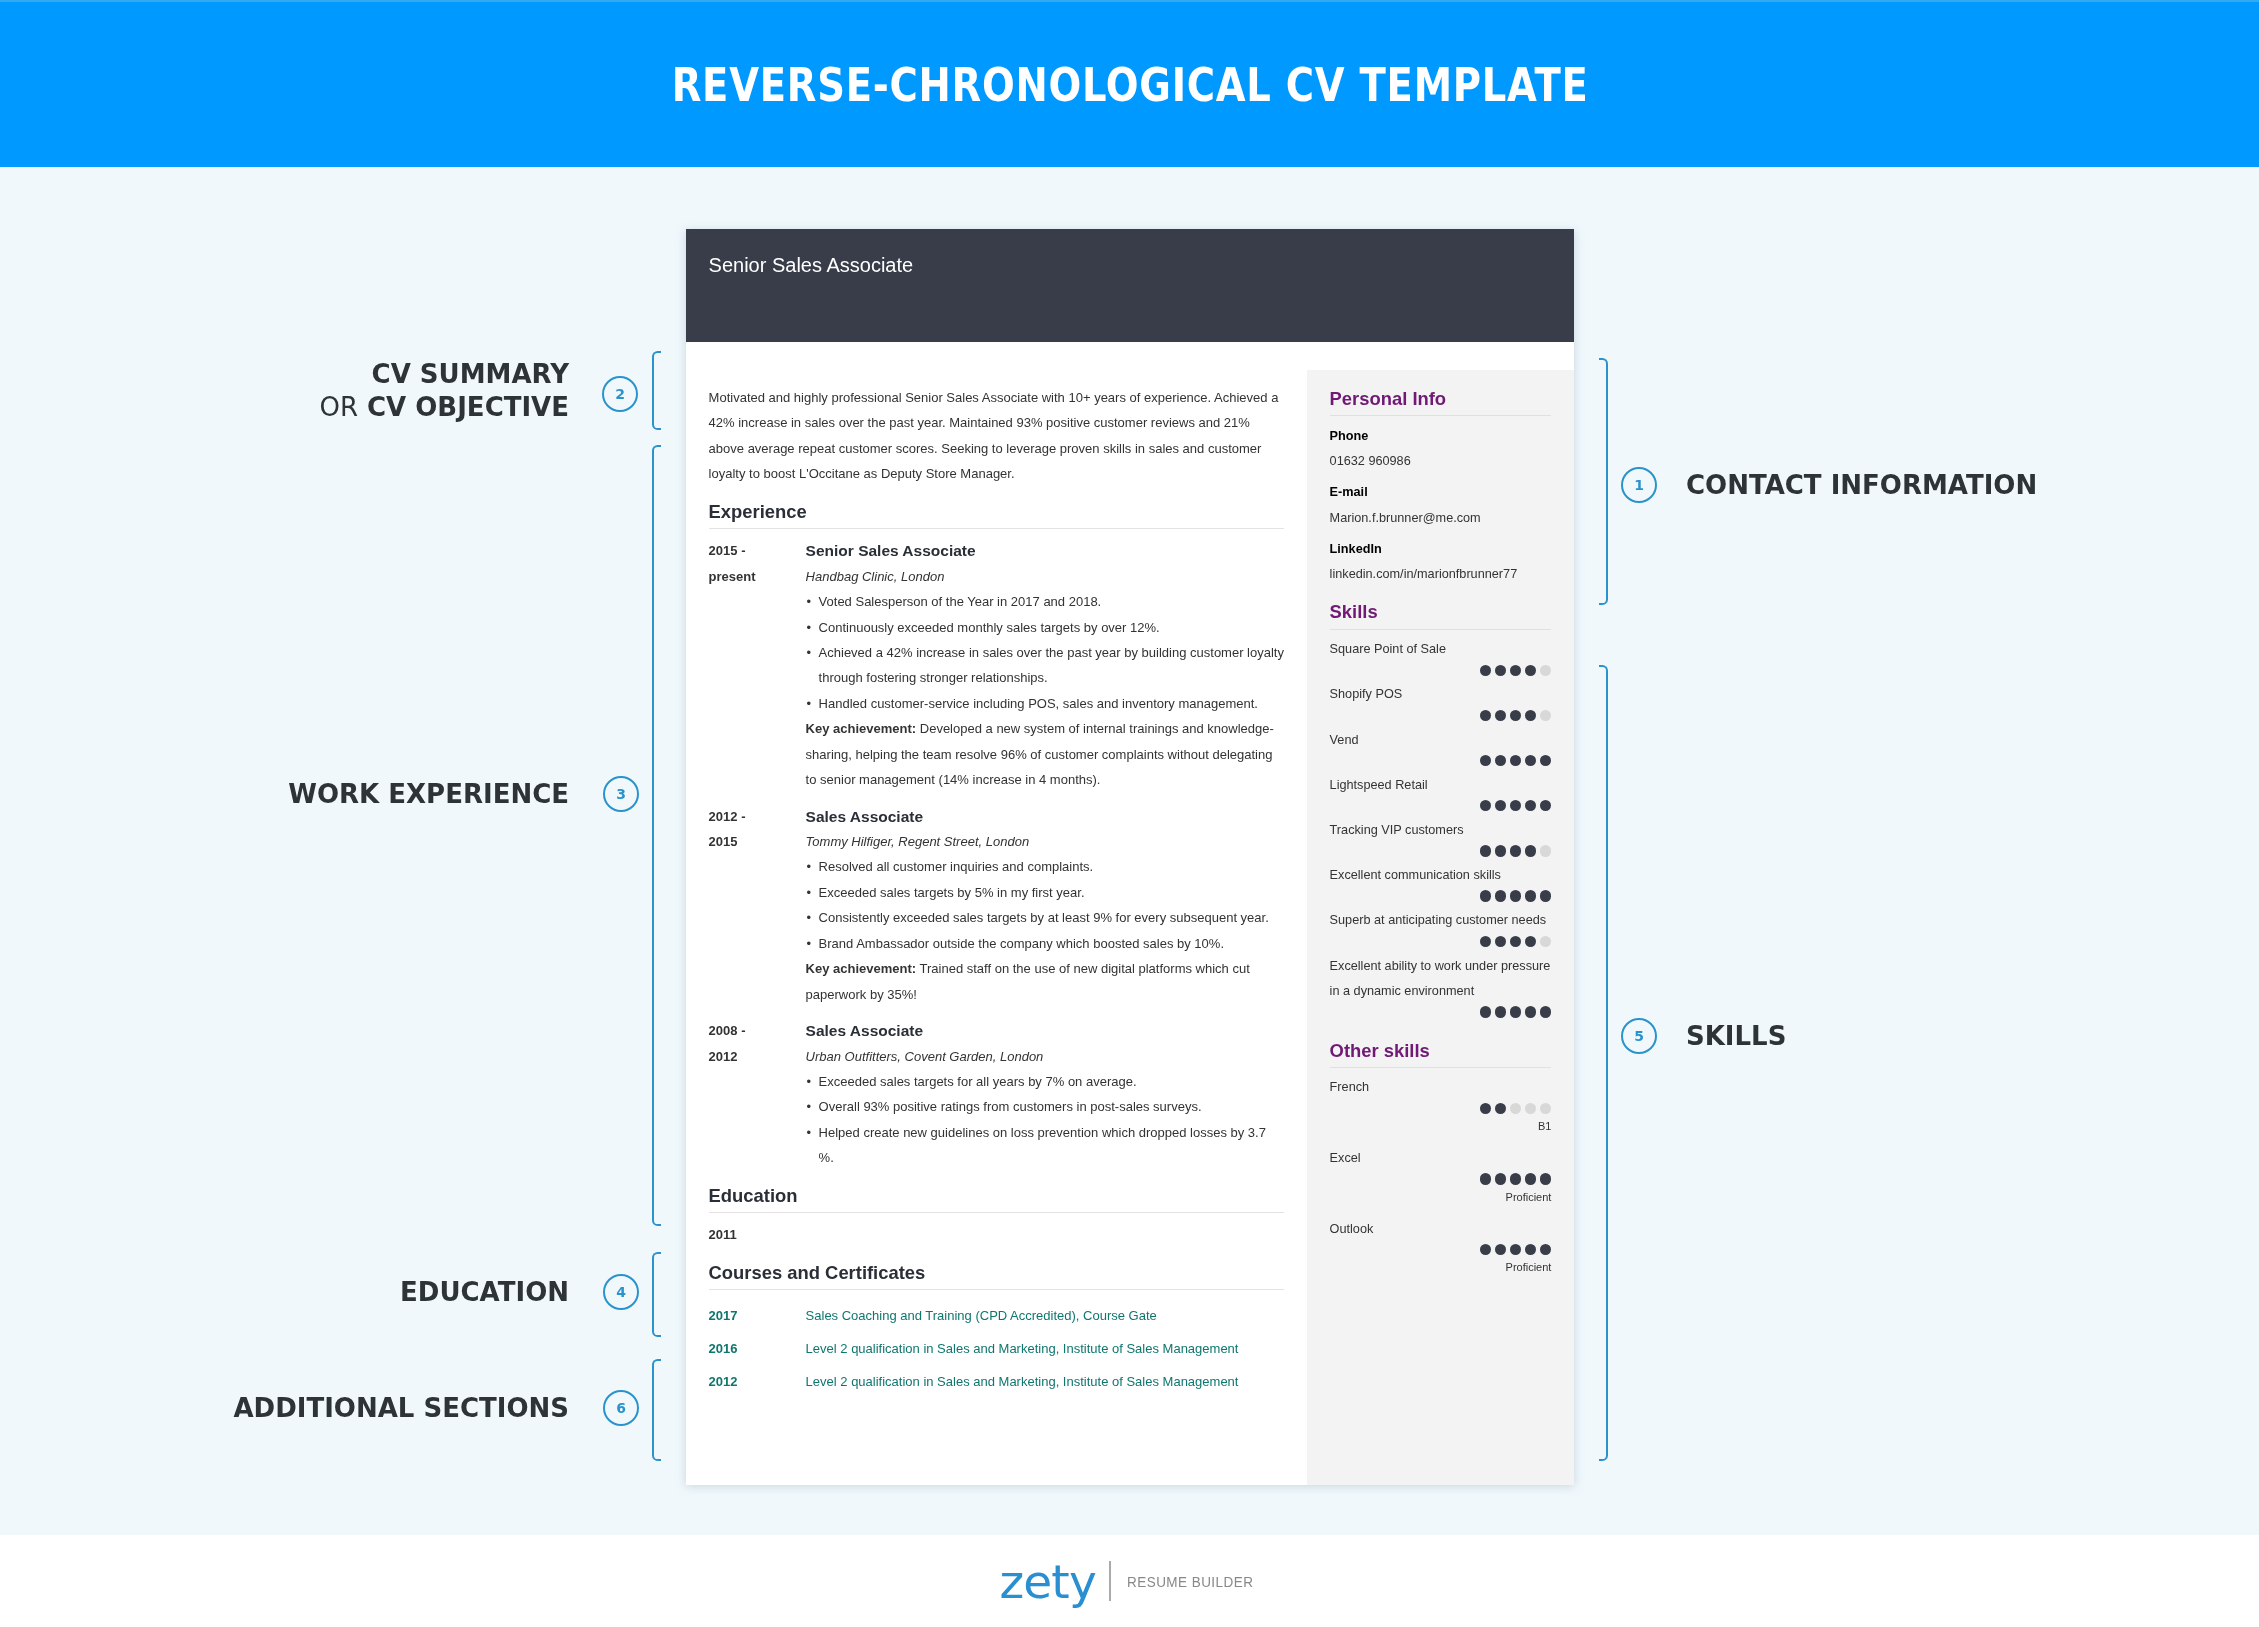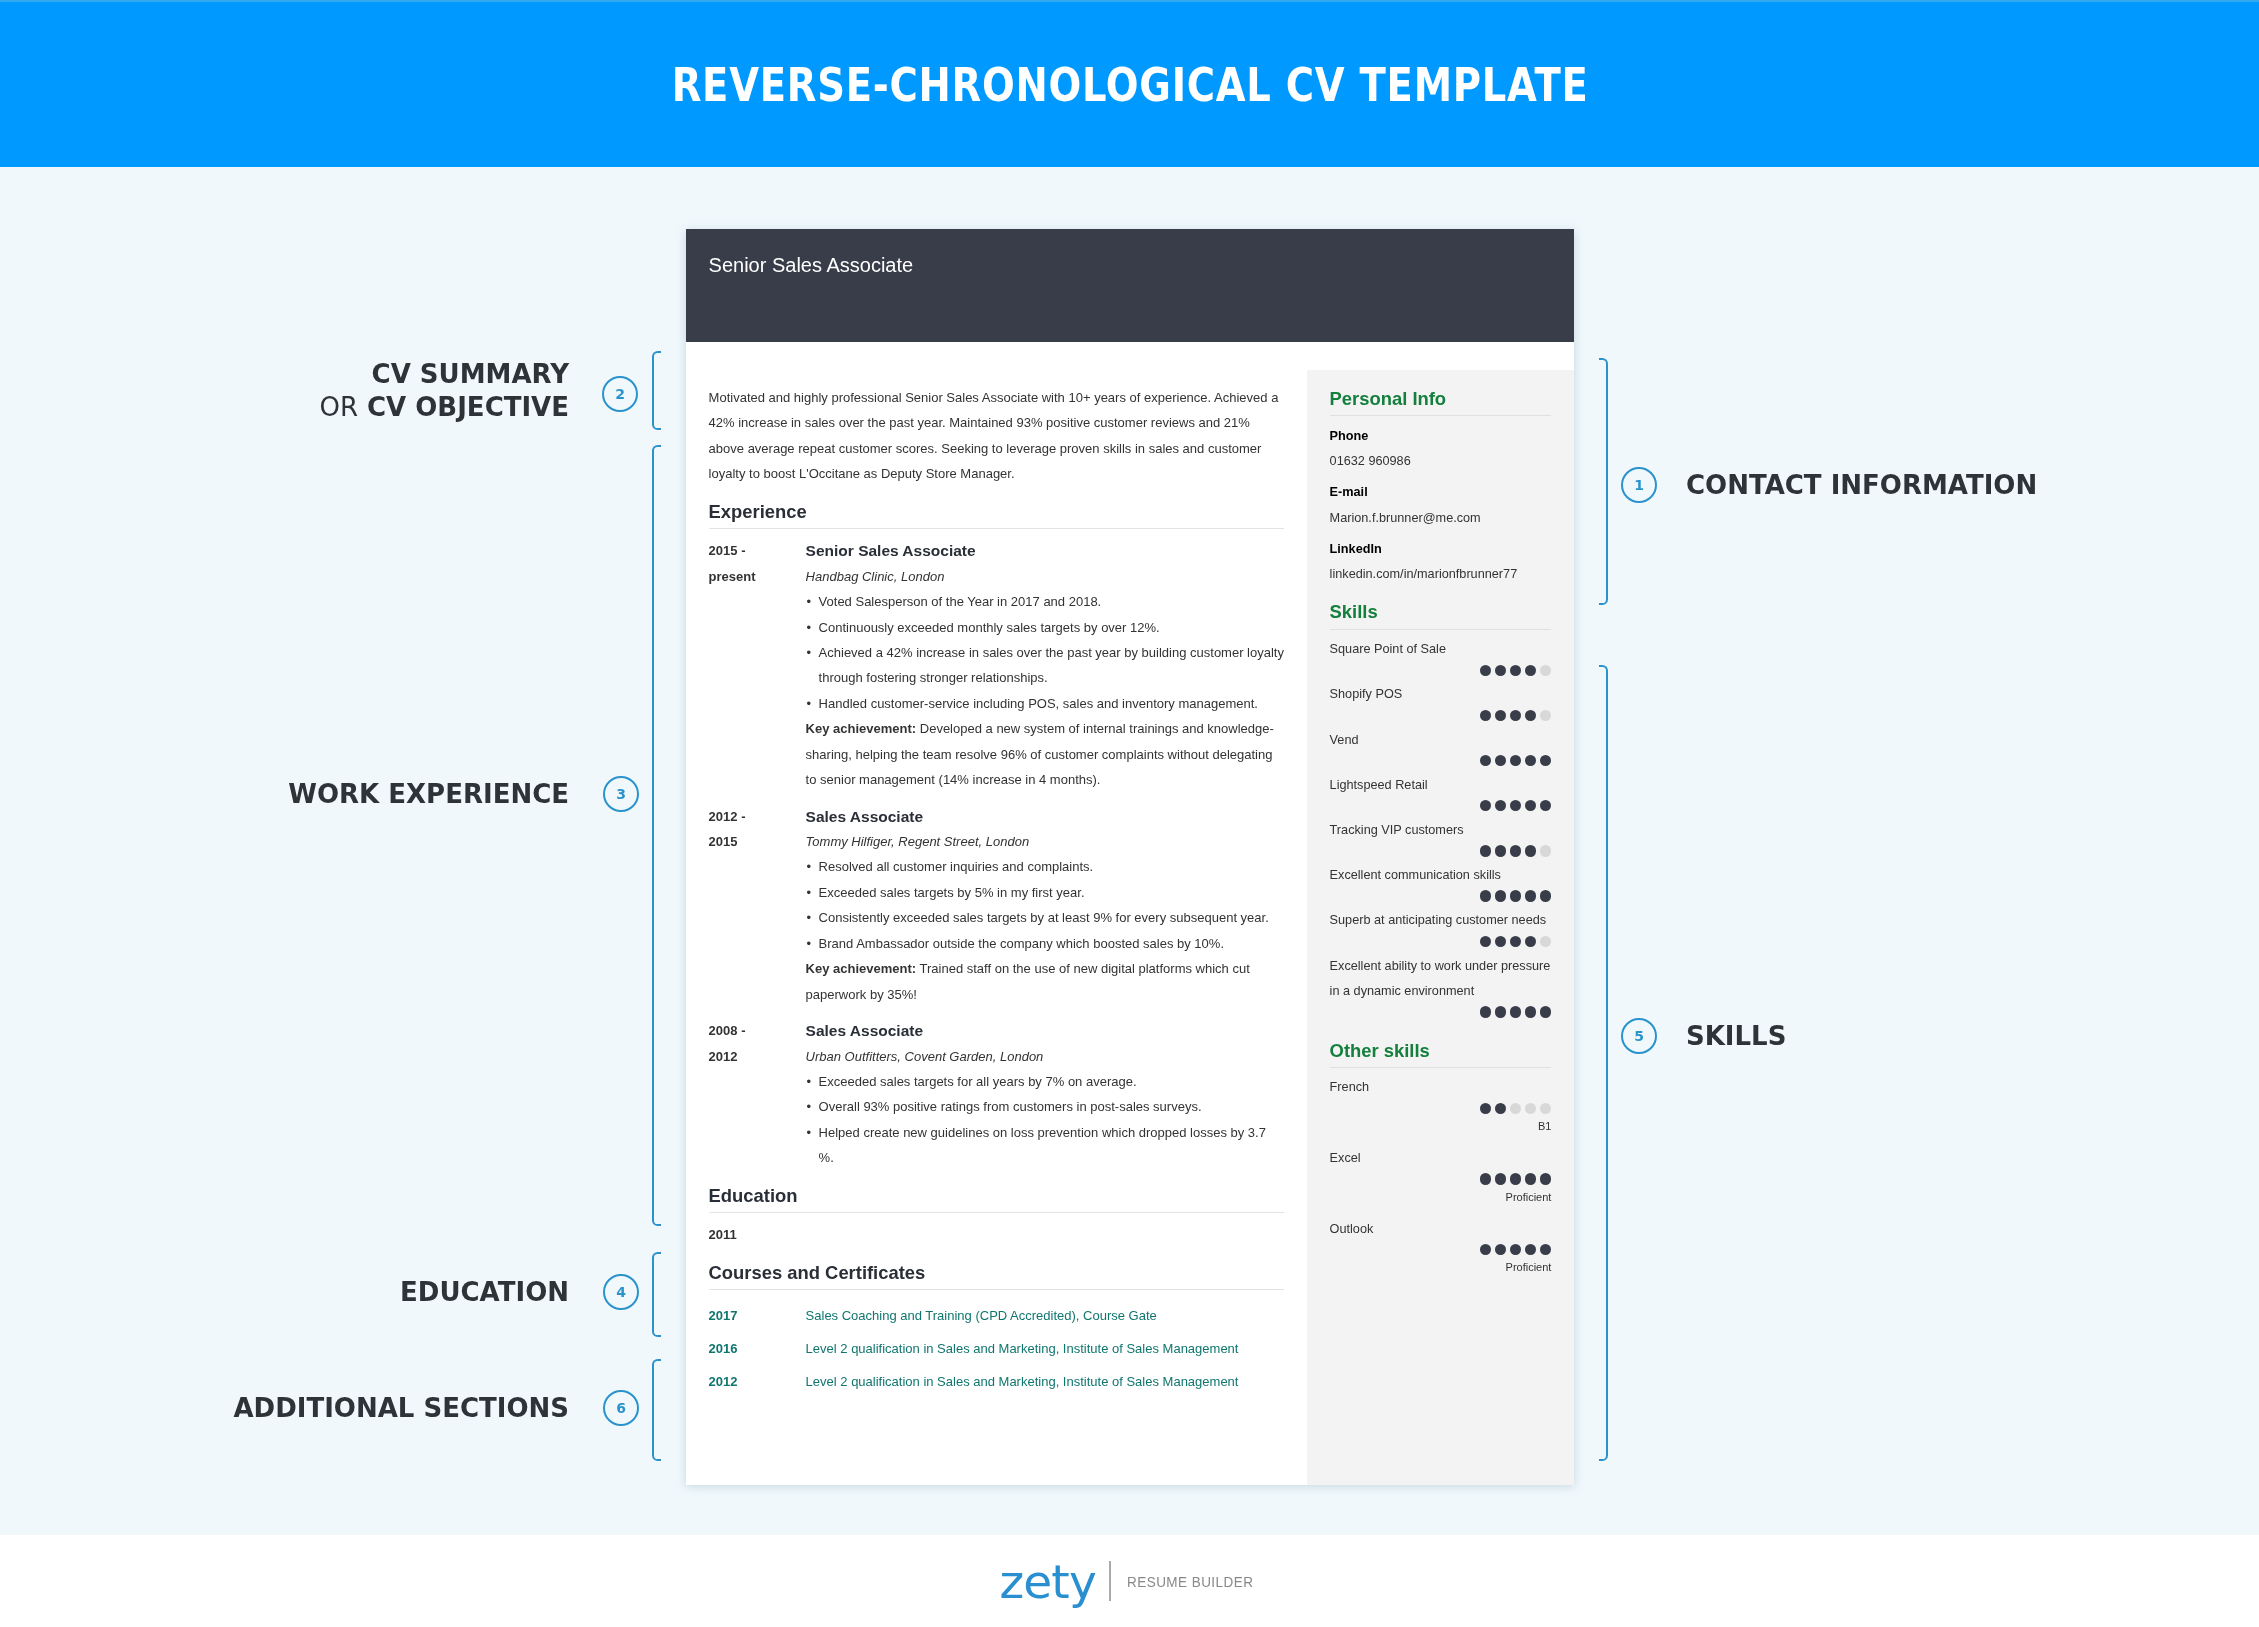--- a/index.html
+++ b/index.html
@@ -40,21 +40,21 @@
   .entry .content { flex: 1; }
   .job-title { font-weight: bold; font-size: 15.5px; color: #2a2e37; }
   .company { font-style: italic; }
   .bullets { list-style: none; }
   .bullets li { position: relative; padding-left: 13px; }
   .bullets li::before { content: "•"; position: absolute; left: 0.9px; top: 0; }
   .key b { font-weight: bold; }
   .course { display: flex; font-size: 13px; line-height: 33px; color: #0f766e; }
   .course .date { width: 97px; font-weight: bold; flex-shrink: 0; }
 
-  .side-title { font-size: 18.4px; font-weight: bold; color: #15803d; border-bottom: 1.9px solid #e0e0e0; padding-bottom: 3.8px; margin-bottom: 7.5px; line-height: 24.5px; }
+  .side-title { font-size: 18.4px; font-weight: bold; color: #701a75; border-bottom: 1.9px solid #e0e0e0; padding-bottom: 3.8px; margin-bottom: 7.5px; line-height: 24.5px; }
   .info-label { font-weight: bold; font-size: 12.7px; color: #000000; line-height: 25.4px; }
   .info-val { font-size: 12.7px; color: #333; line-height: 25.4px; margin-bottom: 5.6px; }
   .skill { margin-bottom: 6.6px; }
   .skill-name { font-size: 12.7px; line-height: 25.4px; color: #333; }
   .dots { display: flex; justify-content: flex-end; gap: 3.8px; margin-top: 1.9px; }
   .dot { width: 11.3px; height: 11.3px; border-radius: 50%; background: #383d49; }
   .dot.off { background: #d8d8d8; }
   .level { text-align: right; font-size: 11px; line-height: 25.4px; color: #333; }
 </style>
 </head>

